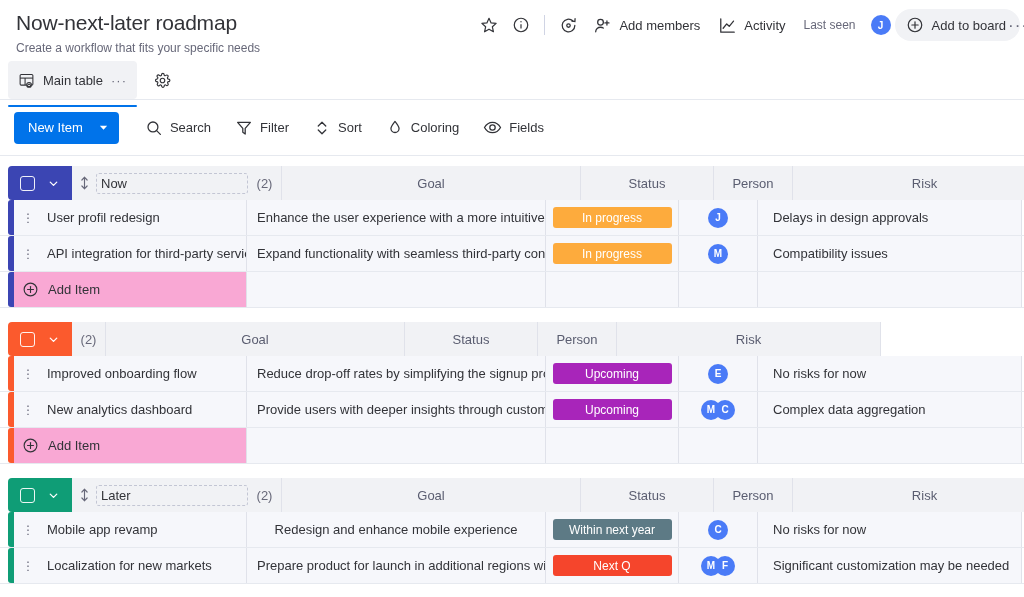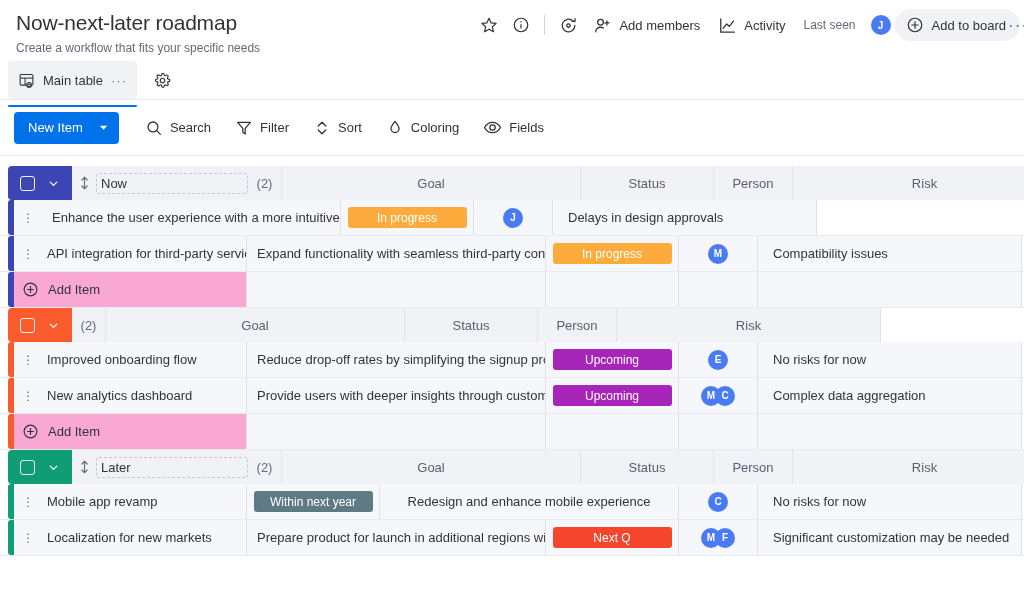--- a/index.html
+++ b/index.html
@@ -128,21 +128,21 @@
     font-size: 13px; color: #323338; white-space: nowrap;
   }
 
   
   .board-body {
     height: 441px;
     overflow: hidden;
     background: #fff;
     padding-top: 10px;
   }
-  .group { margin-bottom: 0; }
+  .group { margin-bottom: 14px; }
 
   .grid-row { display: flex; align-items: stretch; width: 100%; }
 
   
   .group-header-row { height: 34px; }
   .gh-colorblock {
     width: 64px; flex: none;
     display: flex; align-items: center; justify-content: space-around;
     border-radius: 4px 0 0 4px;
     padding: 0 6px;
@@ -430,20 +430,21 @@
         <div class="gh-col w-goal">Goal</div>
         <div class="gh-col w-status">Status</div>
         <div class="gh-col w-person">Person</div>
         <div class="gh-col w-risk">Risk</div>
       </div>
       <div class="grid-row item-row">
         <div class="row-colorbar" style="background:#3b45b3"></div>
         <div class="row-handle">
           <span class="dots-v">⋮</span>
         </div>
+        <div class="cell-name">User profil redesign</div>
         <div class="cell w-goal">
           <span class="cell-goal" style="width:100%">Enhance the user experience with a more intuitive inter…</span>
         </div>
         <div class="cell w-status">
           <span class="badge" style="background:#fdab3d">In progress</span>
         </div>
         <div class="cell w-person person-cell">
           <span class="avatar-sm" style="background:#4a7bf7">J</span>
         </div>
         <div class="cell w-risk">
@@ -585,25 +586,25 @@
         <div class="gh-col w-status">Status</div>
         <div class="gh-col w-person">Person</div>
         <div class="gh-col w-risk">Risk</div>
       </div>
       <div class="grid-row item-row">
         <div class="row-colorbar" style="background:#0f9d76"></div>
         <div class="row-handle">
           <span class="dots-v">⋮</span>
         </div>
         <div class="cell-name">Mobile app revamp</div>
+        <div class="cell w-goal">
+          <span class="cell-goal" style="width:100%">Redesign and enhance mobile experience</span>
+        </div>
         <div class="cell w-status">
           <span class="badge" style="background:#5d7a85">Within next year</span>
-        </div>
-        <div class="cell w-goal">
-          <span class="cell-goal" style="width:100%">Redesign and enhance mobile experience</span>
         </div>
         <div class="cell w-person person-cell">
           <span class="avatar-sm" style="background:#4a7bf7">C</span>
         </div>
         <div class="cell w-risk">
           <span class="risk-text">No risks for now</span>
         </div>
       </div>
       <div class="grid-row item-row">
         <div class="row-colorbar" style="background:#0f9d76"></div>

